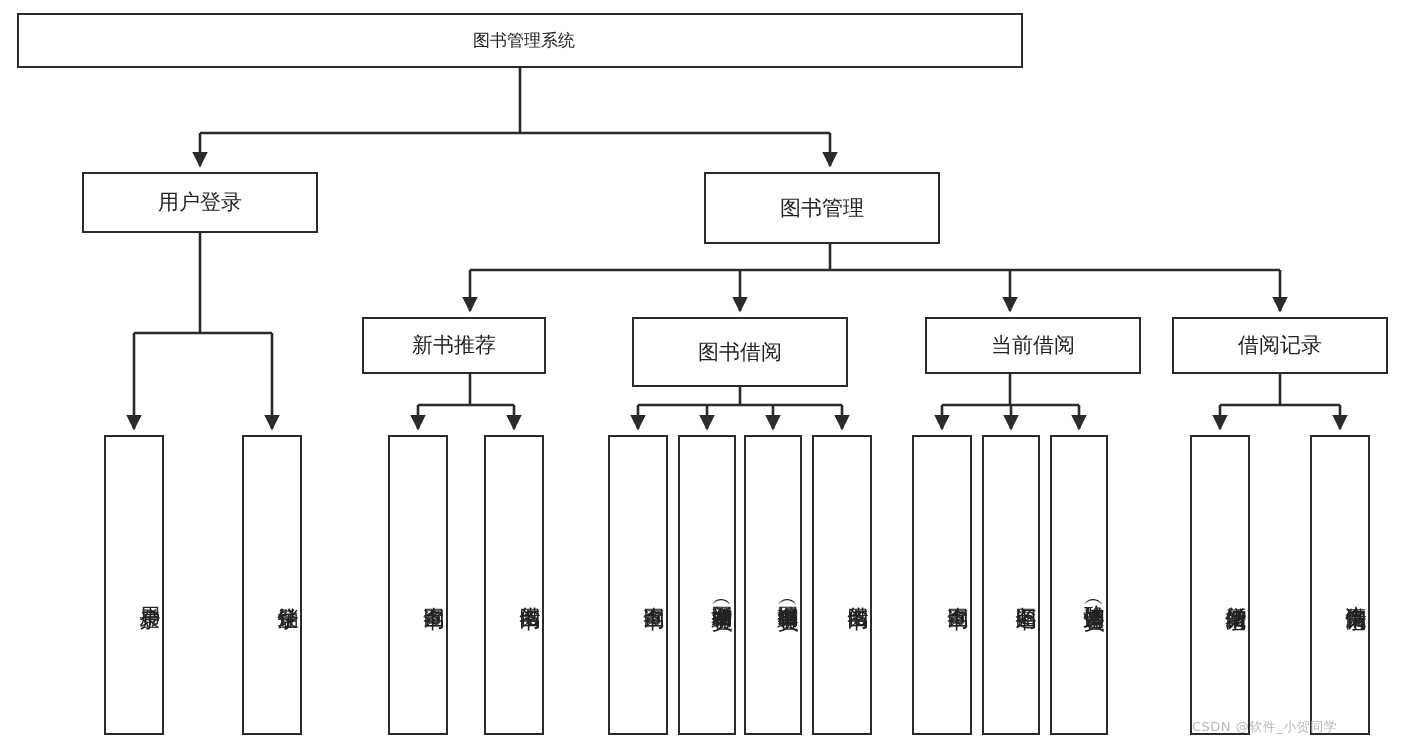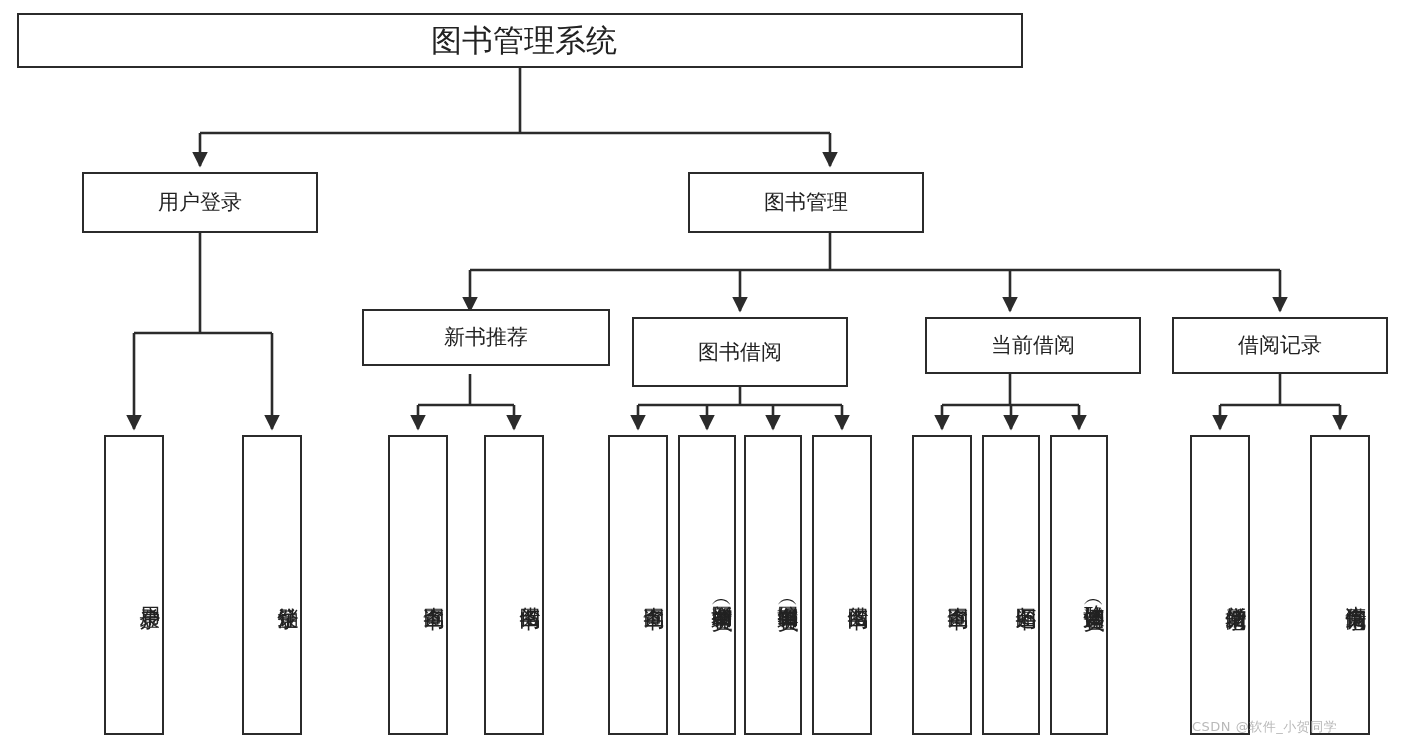--- a/index.html
+++ b/index.html
@@ -32,21 +32,21 @@
     background: #ffffff;
     border: 2px solid #2b2b2b;
     display: flex;
     align-items: center;
     justify-content: center;
     text-align: center;
     color: #222222;
     line-height: 1.18;
   }
   .node.root {
-    font-size: 31px;
+    font-size: 17px;
     padding-left: 8px;
   }
   .node.level2 {
     font-size: 21px;
   }
   .node.level3 {
     font-size: 21px;
   }
   .node.leaf {
     font-size: 21px;
@@ -123,25 +123,25 @@
     </g>
   </svg>
 
   <div class="node root" id="n-root" style="left: 17px; top: 13px; width: 1006px; height: 55px;">
     <span class="label">图书管理系统</span>
   </div>
 
   <div class="node level2" id="n-l2-0" style="left: 82px; top: 172px; width: 236px; height: 61px;">
     <span class="label">用户登录</span>
   </div>
-  <div class="node level2" id="n-l2-1" style="left: 688px; top: 172px; width: 236px; height: 61px;">
+  <div class="node level2" id="n-l2-1" style="left: 704px; top: 172px; width: 236px; height: 72px;">
     <span class="label">图书管理</span>
   </div>
 
-  <div class="node level3" id="n-l3-0" style="left: 362px; top: 309px; width: 248px; height: 57px;">
+  <div class="node level3" id="n-l3-0" style="left: 362px; top: 317px; width: 184px; height: 57px;">
     <span class="label">新书推荐</span>
   </div>
   <div class="node level3" id="n-l3-1" style="left: 632px; top: 317px; width: 216px; height: 70px;">
     <span class="label">图书借阅</span>
   </div>
   <div class="node level3" id="n-l3-2" style="left: 902px; top: 317px; width: 216px; height: 57px; margin-left: 23px;">
     <span class="label">当前借阅</span>
   </div>
   <div class="node level3" id="n-l3-3" style="left: 1172px; top: 317px; width: 216px; height: 57px;">
     <span class="label">借阅记录</span>

